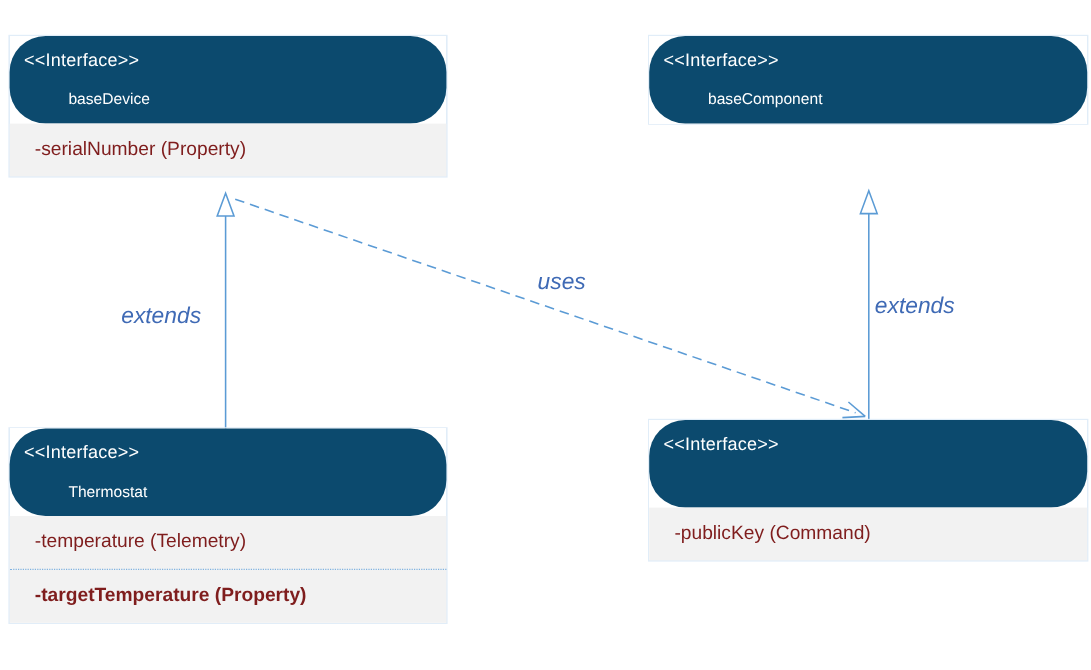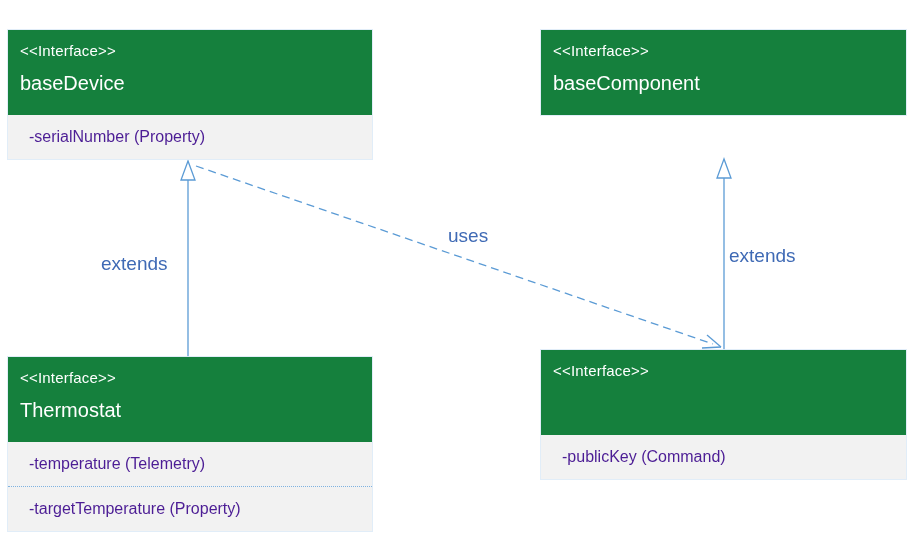--- a/index.html
+++ b/index.html
@@ -29,57 +29,61 @@
   }
   .edges line { fill: none; }
   .edges line.dashed { stroke-dasharray: 8 5; }
   .edges polygon { fill: #ffffff; }
 
   .uml-box {
     position: absolute;
     box-shadow: 0 0 0 1px rgba(222,235,247,0.9);
   }
   .uml-header {
-    background: #15803d;
+    background: #0c4a6e;
     color: #ffffff;
     padding: 10px 12px 0 12px;
-    height: 85px;
+    height: 73px;
     box-sizing: border-box;
+    border-radius: 30px;
   }
   .stereotype {
     font-size: 15px;
     line-height: 22px;
     letter-spacing: 0.2px;
   }
   .iface-name {
-    font-size: 20px;
+    font-size: 13px;
     line-height: 30px;
     margin-top: 6px;
+    margin-left: 37px;
   }
   .uml-body {
     background: #f2f2f2;
   }
   .member {
-    color: #4c1d95;
+    color: #7f1d1d;
     font-size: 16px;
     line-height: 44px;
     height: 44px;
     padding-left: 21px;
     white-space: nowrap;
     overflow: hidden;
   }
   .member + .member {
     border-top: 1px dotted #7fb2e0;
+    font-weight: bold;
   }
   .edge-label {
     position: absolute;
     color: #3f6ab5;
     font-size: 19px;
     line-height: 24px;
     white-space: nowrap;
+    font-style: italic;
   }
 </style>
 </head>
 <body>
 
 <div class="stage">
 
   <svg class="edges" width="909" height="558" viewBox="0 0 909 558">
 
     <g>

